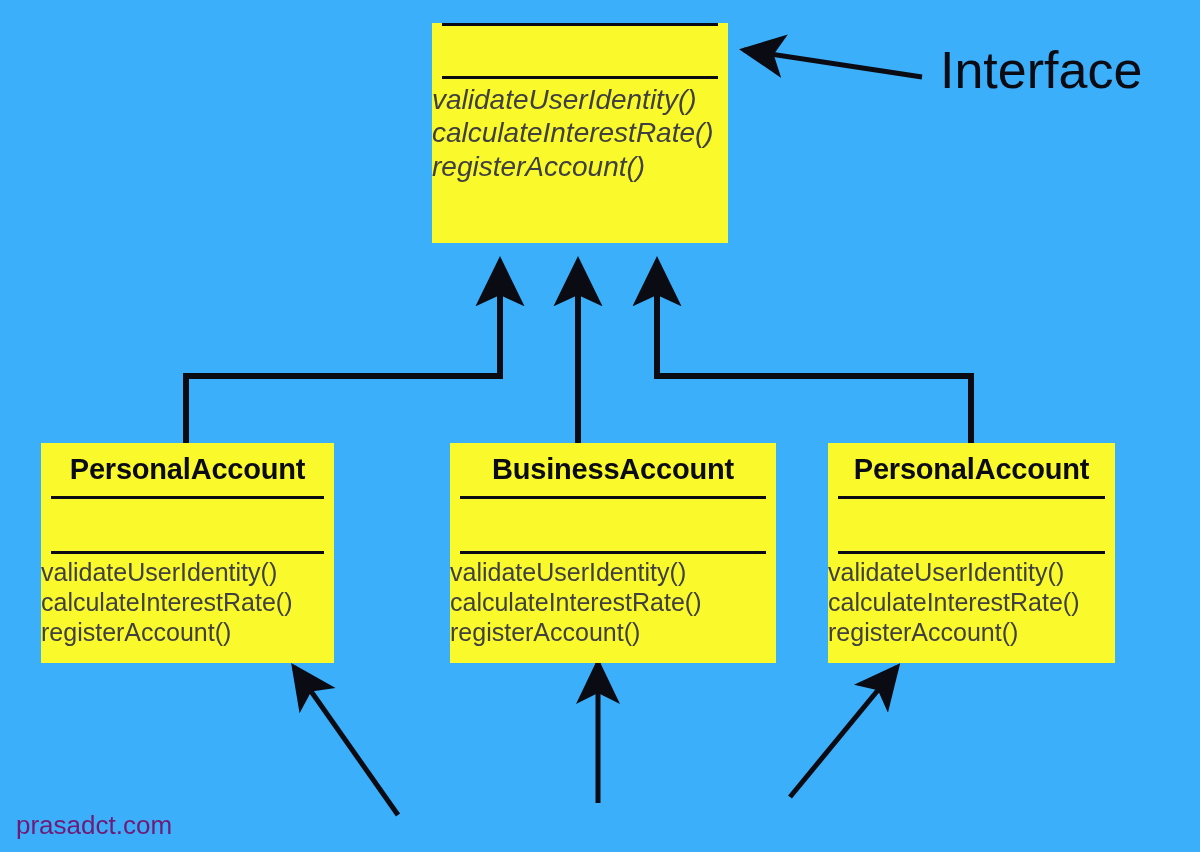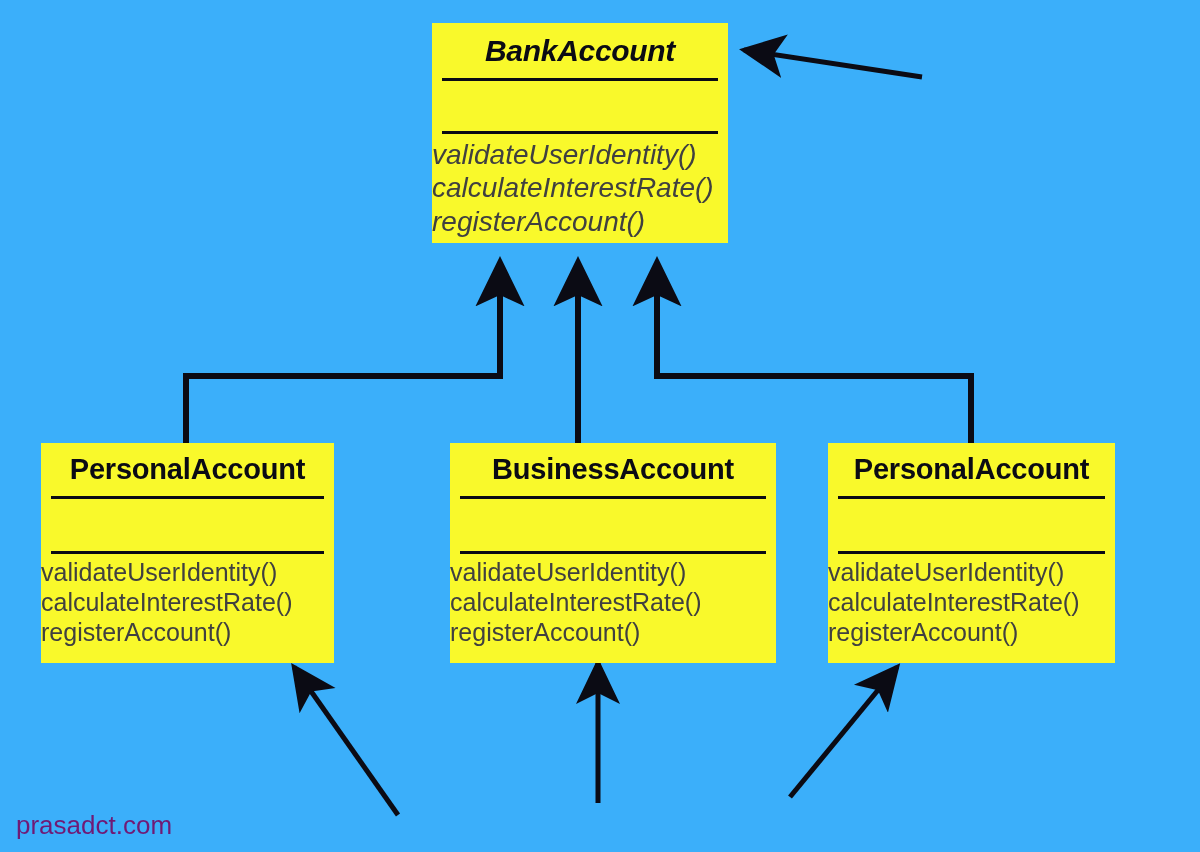--- a/index.html
+++ b/index.html
@@ -144,21 +144,20 @@
     </g>
     <g>
       <path d="M598,803 L598,663" fill="none" stroke="#0B0B14" stroke-width="5" stroke-linecap="butt" marker-end="url(#ahs)"></path>
     </g>
     <g>
       <path d="M790,797 L897,667" fill="none" stroke="#0B0B14" stroke-width="5" stroke-linecap="butt" marker-end="url(#ahs)"></path>
     </g>
   </svg>
 
   <div class="uml-box iface" id="box-bankaccount" style="left:432px; top:23px; width:296px; height:220px;">
-    <div class="uml-title" style="height:55px;">BankAccount</div>
     <div class="uml-divider"></div>
     <div class="uml-attrs" style="height:50px;"></div>
     <div class="uml-divider"></div>
     <div class="uml-methods">
       <div>validateUserIdentity()</div>
       <div>calculateInterestRate()</div>
       <div>registerAccount()</div>
     </div>
   </div>
 
@@ -191,17 +190,18 @@
     <div class="uml-divider"></div>
     <div class="uml-attrs" style="height:52px;"></div>
     <div class="uml-divider"></div>
     <div class="uml-methods">
       <div>validateUserIdentity()</div>
       <div>calculateInterestRate()</div>
       <div>registerAccount()</div>
     </div>
   </div>
 
+  <div class="annotation" id="label-interface">Interface</div>
 
 
   <div id="watermark">prasadct.com</div>
 
 </div>
 
 </body></html>

